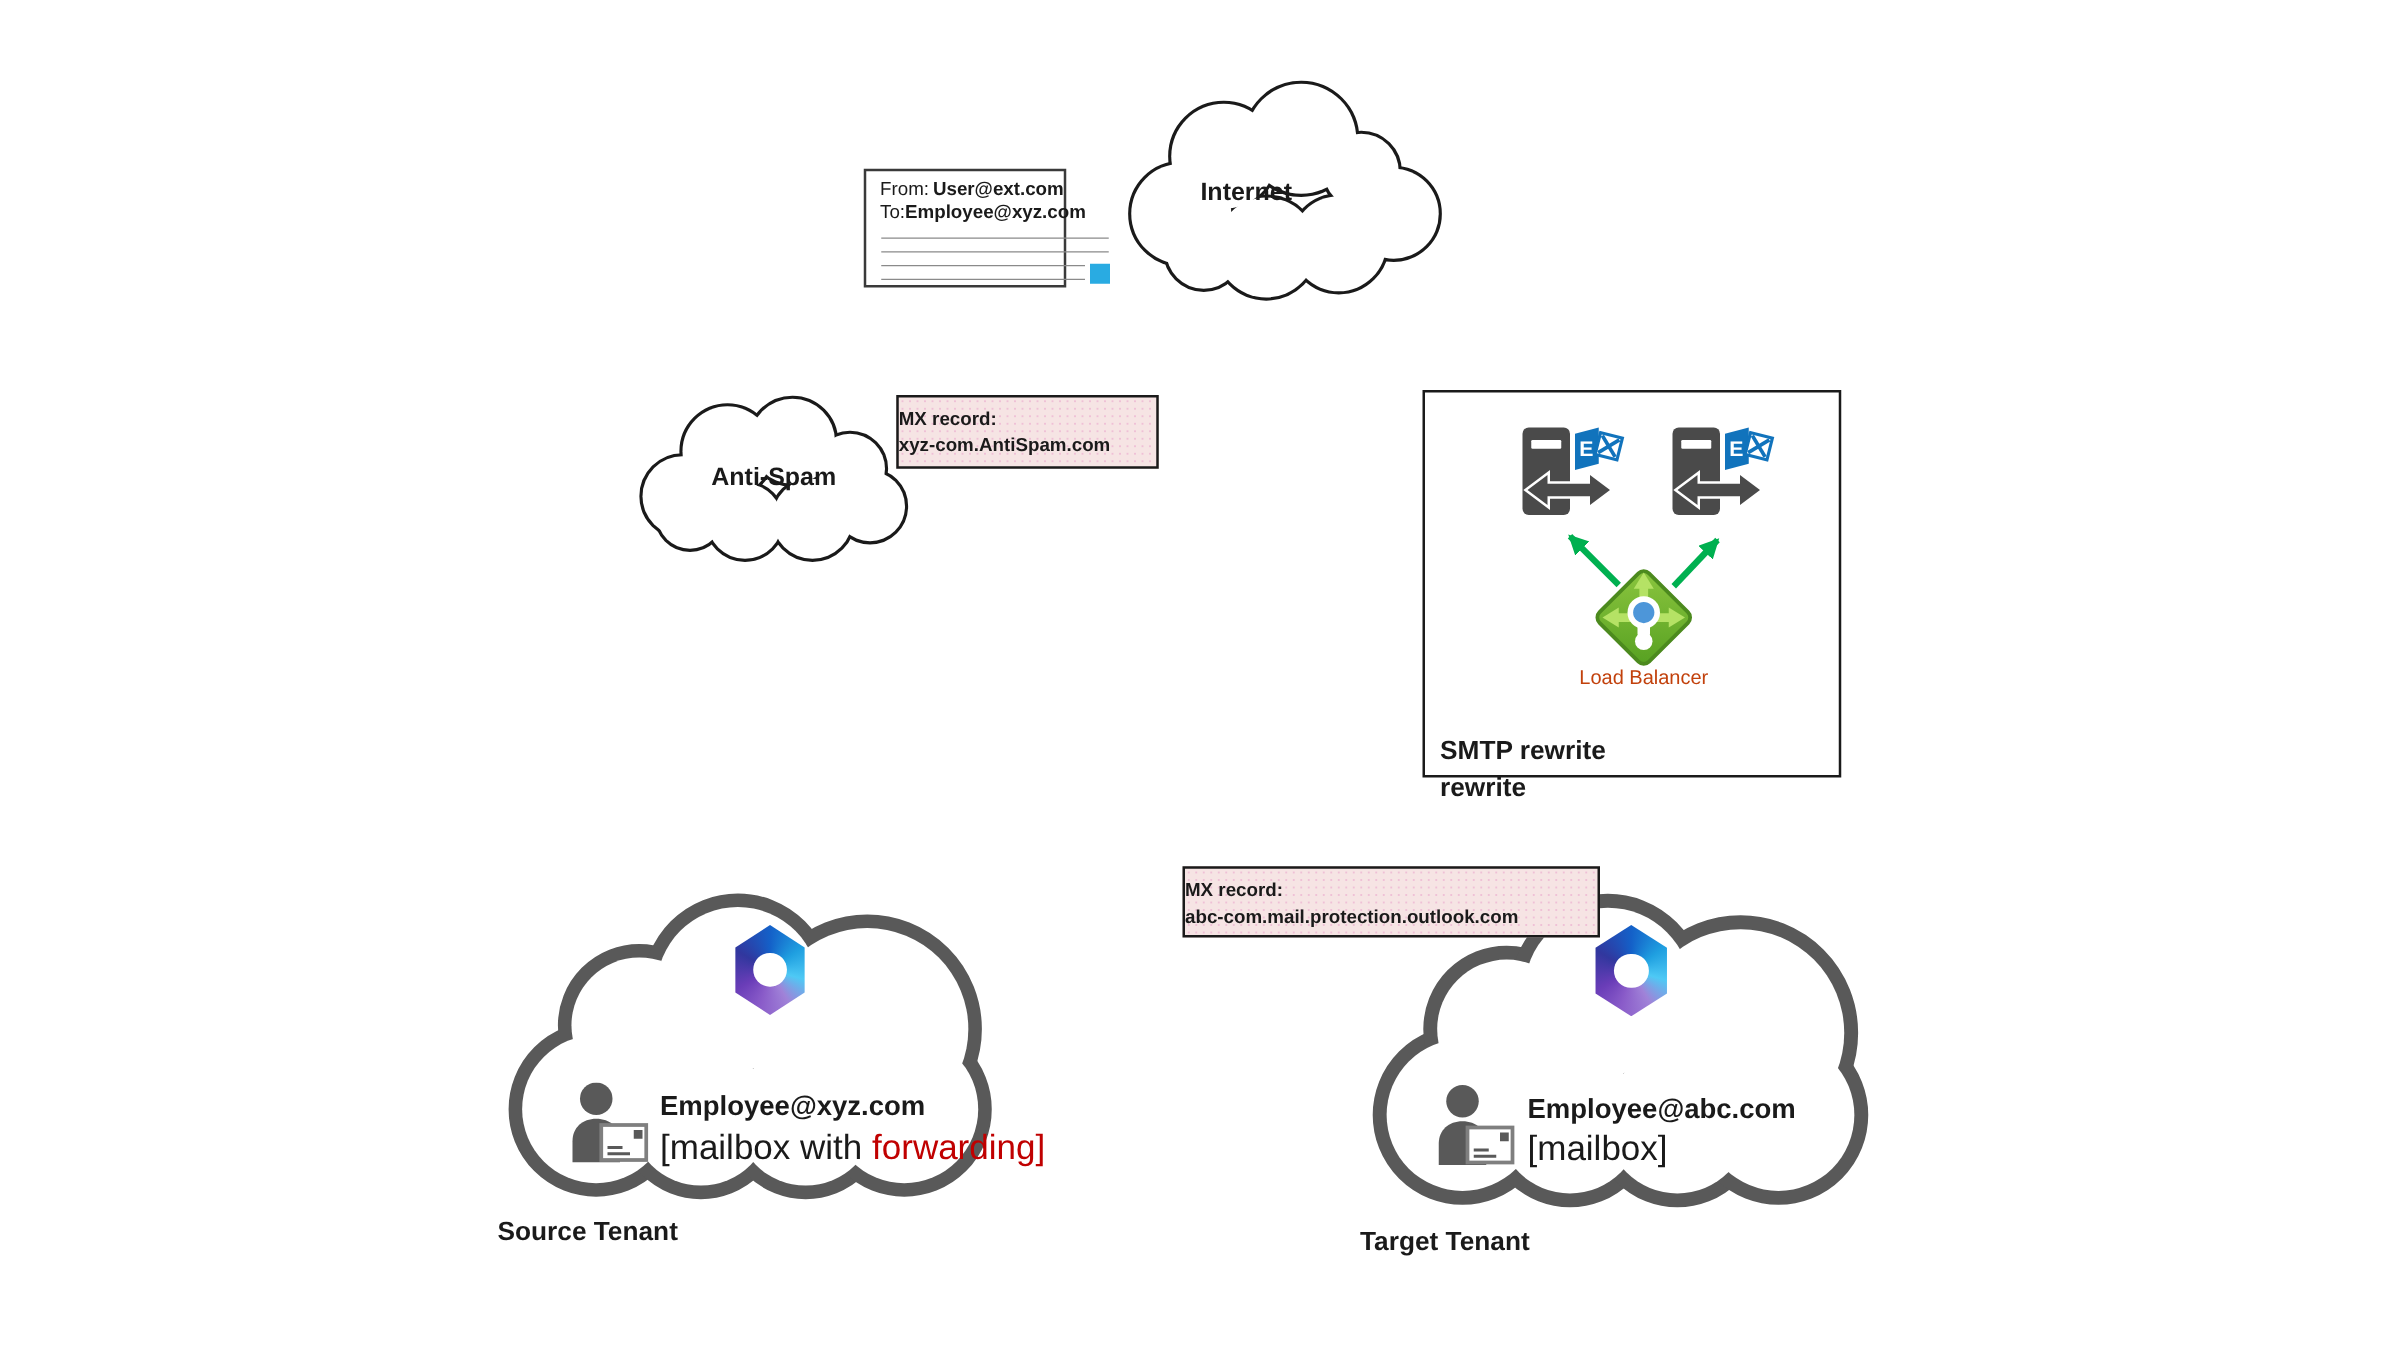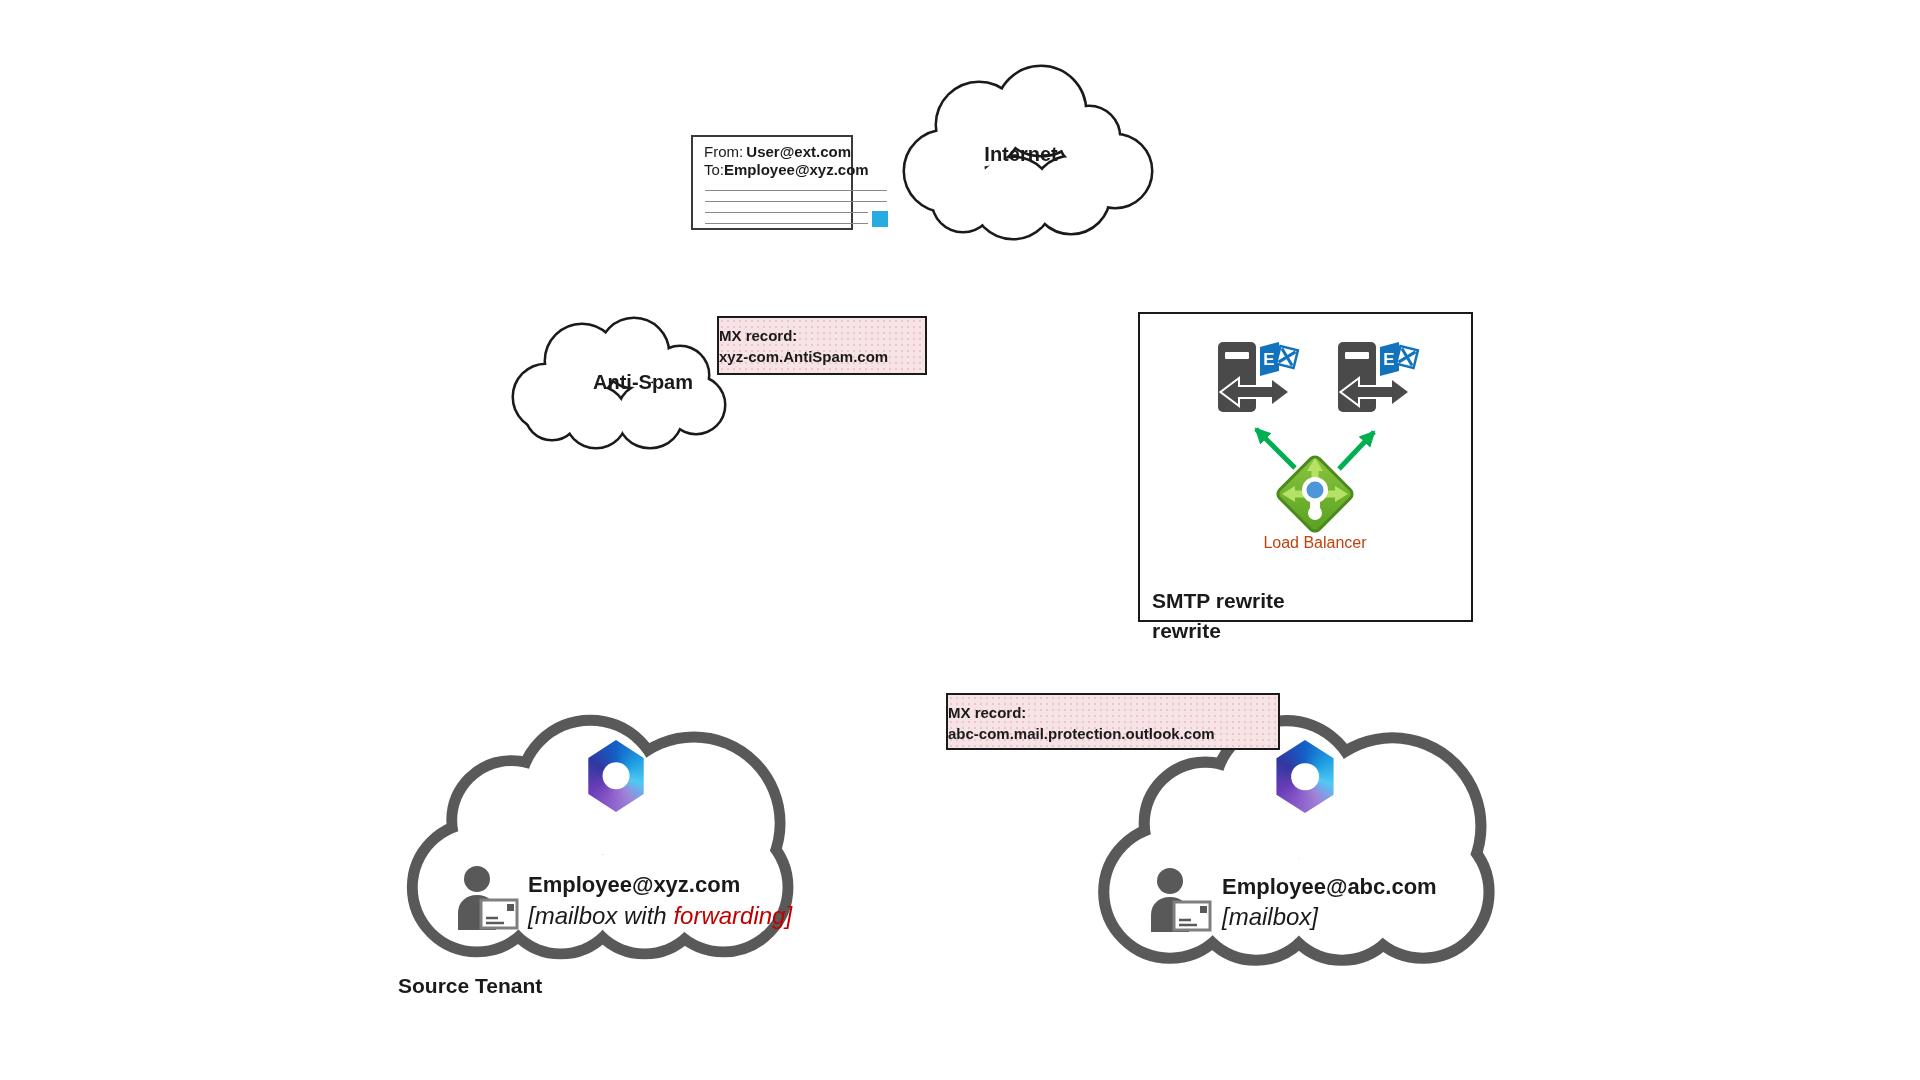--- a/index.html
+++ b/index.html
@@ -13,41 +13,41 @@
     left:691px;top:135px;width:162px;height:95px;background:#fff;
     border:2px solid #3a3a3a;box-sizing:border-box;z-index:5;
   }
   .env-rows{padding:6px 0 0 11px;font-size:15px;line-height:18px;}
   .env-row{display:flex;}
   .env-label{width:44px;font-weight:normal;}
   .env-value{font-weight:bold;}
   .env-line{position:absolute;height:1px;background:#8a8a8a;}
   .env-stamp{position:absolute;left:179px;top:74px;width:16px;height:16px;background:#29ABE2;}
   
-  .cloud-label{font-weight:bold;font-size:20px;text-align:center;margin-left:24px;}
+  .cloud-label{font-weight:bold;font-size:20px;text-align:center;}
   .tenant-caption{font-weight:bold;font-size:21px;text-align:left;width:100%;}
   
   .mx-box{
     box-sizing:border-box;border:2px solid #1a1a1a;background-color:#F6E4E4;
     background-image:radial-gradient(circle,#efc0d6 1px,transparent 1px);
     background-size:6px 6px;text-align:left;font-weight:bold;font-size:15px;
     line-height:21px;padding-top:7px;z-index:6;
   }
   .mx1{left:717px;top:316px;width:210px;height:59px;}
   .mx2{left:946px;top:693px;width:334px;height:57px;}
   
   .smtp-box{
     left:1138px;top:312px;width:335px;height:310px;border:2px solid #1a1a1a;
     box-sizing:border-box;background:#fff;
   }
   .smtp-title{position:absolute;left:12px;top:246px;font-weight:bold;font-size:21px;line-height:30px;margin-top:26px;}
   .lb-label{position:absolute;left:95px;top:220px;width:160px;text-align:center;font-size:16px;color:#c2410c;}
   
   .tenant-email{position:absolute;font-weight:bold;font-size:22px;white-space:nowrap;}
-  .tenant-mailbox{position:absolute;font-size:24px;white-space:nowrap;font-style:italic;}
+  .tenant-mailbox{position:absolute;font-size:28px;white-space:nowrap;}
   .red{color:#C00000;}
   
   .m365-logo{
     position:absolute;
     clip-path:polygon(50% 0%, 93.3% 25%, 93.3% 75%, 50% 100%, 6.7% 75%, 6.7% 25%);
     background:conic-gradient(from 0deg at 50% 50%,
       #1460c8 0deg,#1f9fe0 55deg,#4ec9f5 105deg,#a082d8 150deg,
       #8a5cc9 195deg,#6a3db8 240deg,#31379e 300deg,#1460c8 360deg);
   }
   .m365-logo::after{
@@ -238,13 +238,14 @@
   <svg class="abs" style="left:62px;top:158px;" width="62" height="64" viewBox="0 0 62 64">
     <circle cx="20" cy="13" r="13" fill="#595959"></circle>
     <path d="M1,64 V47 C1,36 9,29 20,29 C31,29 39,36 39,47 V64 Z" fill="#595959"></path>
     <rect x="24" y="34" width="36" height="28" fill="#fff" stroke="#7f7f7f" stroke-width="3"></rect>
     <rect x="50" y="38" width="7" height="7" fill="#595959"></rect>
     <line x1="29" y1="52" x2="41" y2="52" stroke="#595959" stroke-width="2.5"></line>
     <line x1="29" y1="57" x2="47" y2="57" stroke="#595959" stroke-width="2.5"></line>
   </svg>
   <div class="tenant-email" style="left:134px;top:164px;">Employee@abc.com</div>
   <div class="tenant-mailbox" style="left:134px;top:193px;">[mailbox]</div>
+  <div class="abs tenant-caption" style="left:0;top:272px;">Target Tenant</div>
 </div>
 
 </body></html>

